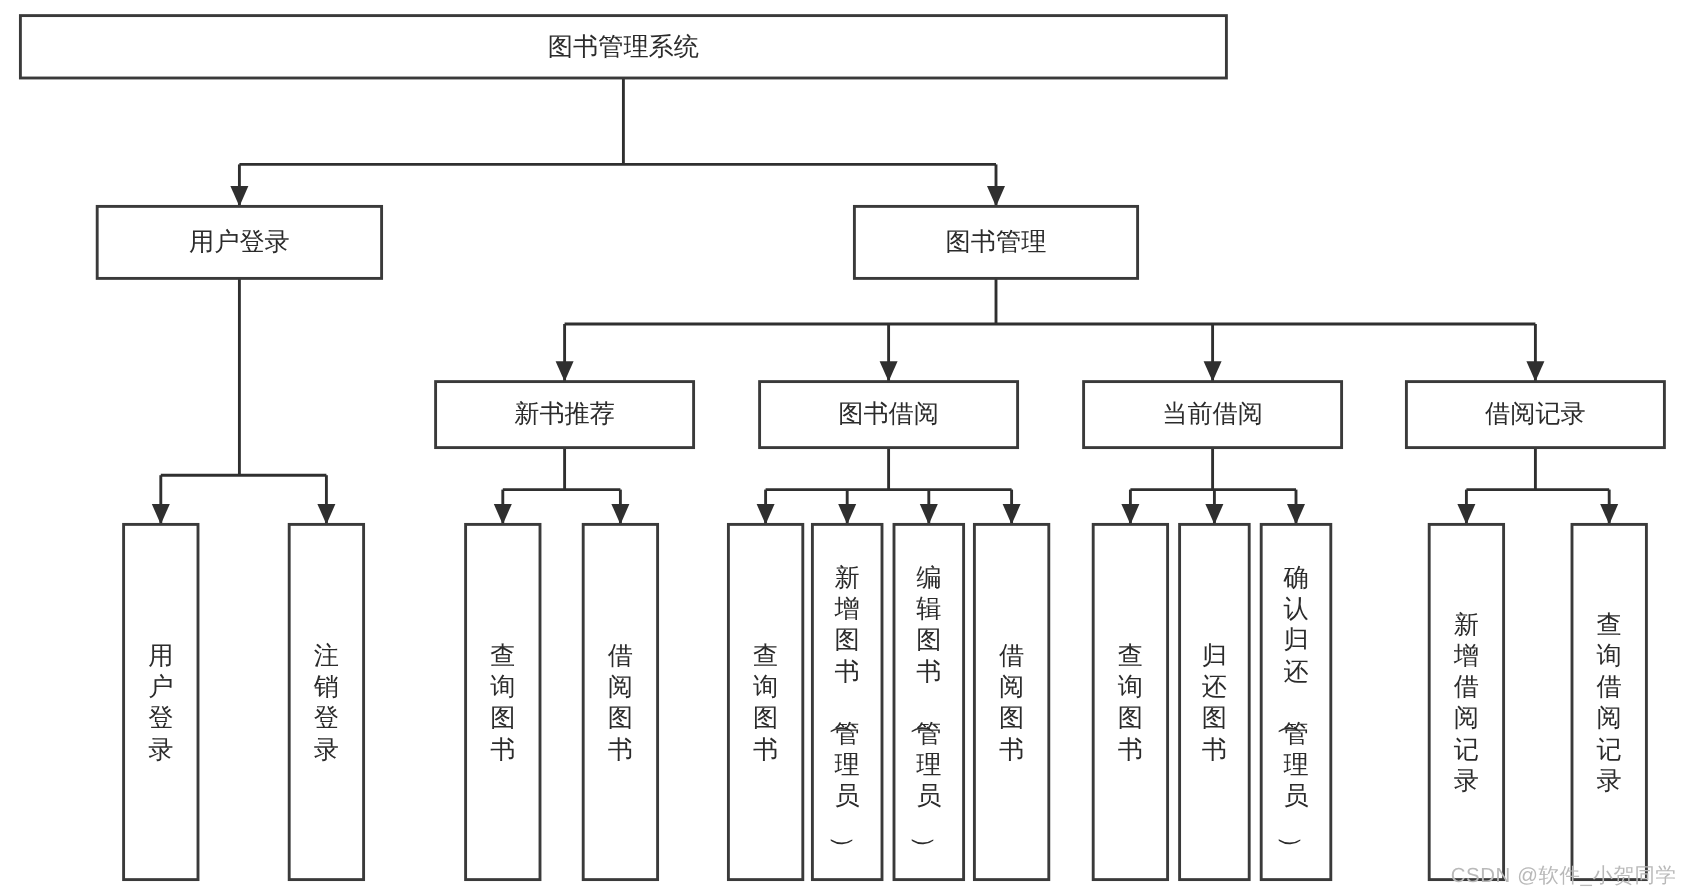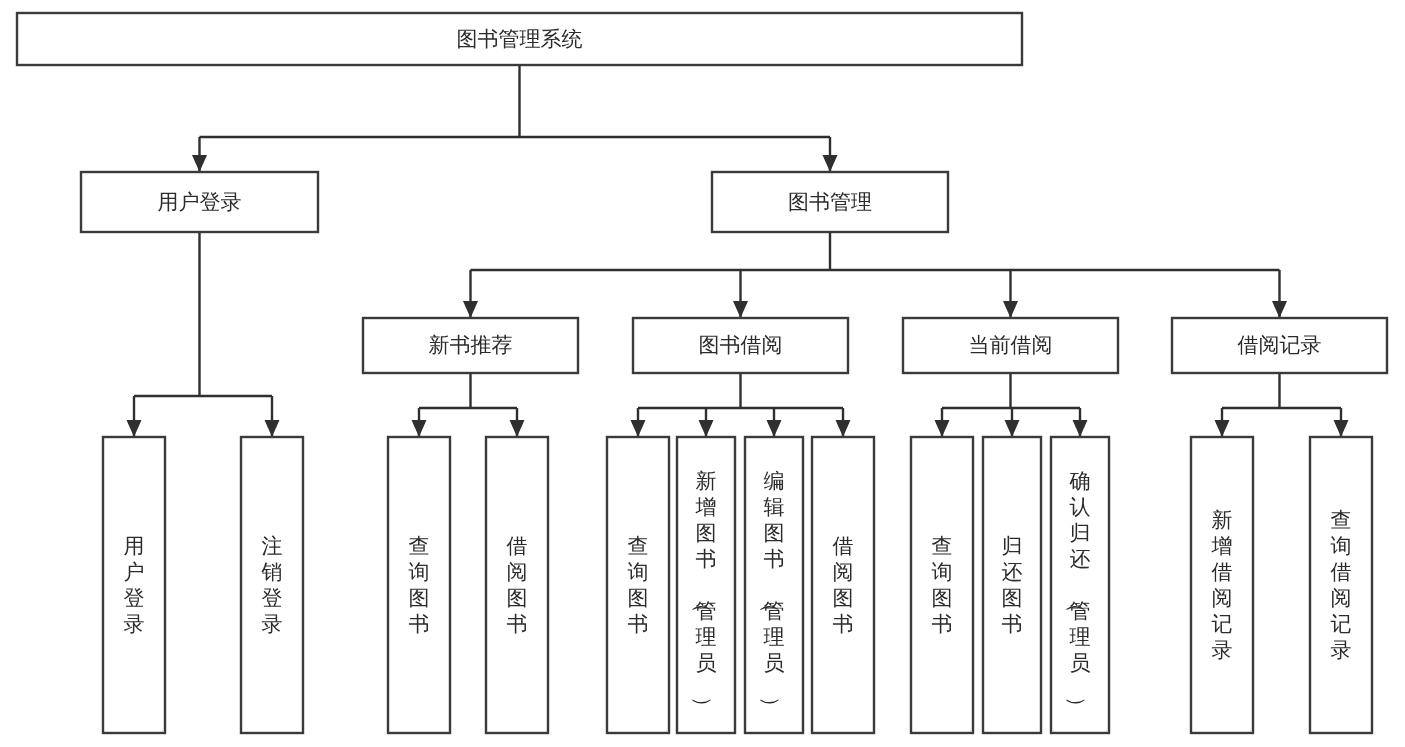--- a/index.html
+++ b/index.html
@@ -171,13 +171,14 @@
         <g>
           <rect x="1191" y="437" width="62" height="296" class="node-box"></rect>
           <text x="1222" class="node-label-v"><tspan x="1222" y="527.28">新</tspan><tspan x="1222" y="553.28">增</tspan><tspan x="1222" y="579.28">借</tspan><tspan x="1222" y="605.28">阅</tspan><tspan x="1222" y="631.28">记</tspan><tspan x="1222" y="657.28">录</tspan></text>
         </g>
         <g>
           <rect x="1310" y="437" width="62" height="296" class="node-box"></rect>
           <text x="1341" class="node-label-v"><tspan x="1341" y="527.28">查</tspan><tspan x="1341" y="553.28">询</tspan><tspan x="1341" y="579.28">借</tspan><tspan x="1341" y="605.28">阅</tspan><tspan x="1341" y="631.28">记</tspan><tspan x="1341" y="657.28">录</tspan></text>
         </g>
       </g>
   </svg>
+  <div class="watermark">CSDN @软件_小贺同学</div>
 </div>
 
 </body></html>

